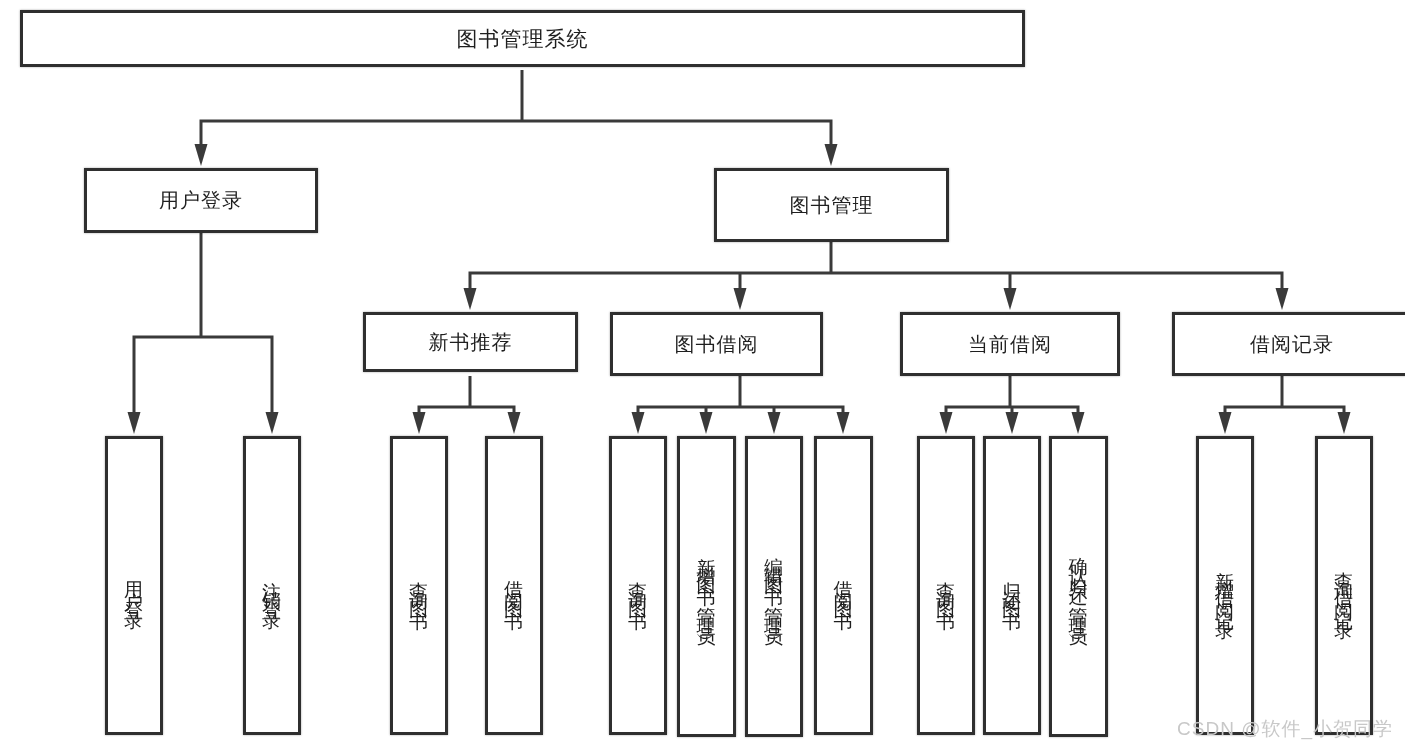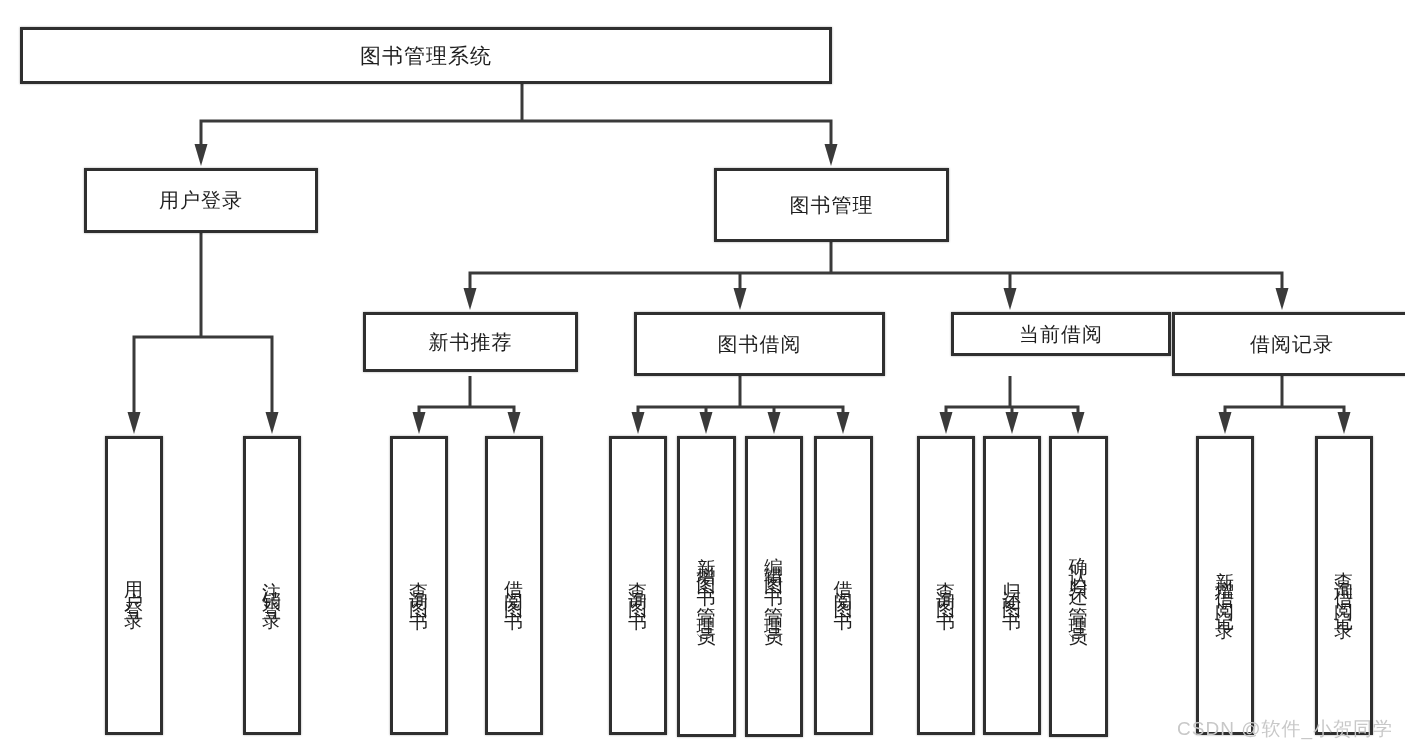--- a/index.html
+++ b/index.html
@@ -120,38 +120,38 @@
       <polygon points="1071.5,412 1084.5,412 1078,434"></polygon>
     </g>
     <g>
       <line x1="1282" y1="376" x2="1282" y2="407"></line>
       <polyline points="1225,413 1225,407 1344,407 1344,413"></polyline>
       <polygon points="1218.5,412 1231.5,412 1225,434"></polygon>
       <polygon points="1337.5,412 1350.5,412 1344,434"></polygon>
     </g>
   </svg>
 
-  <div class="box" style="left:20px;top:27px;width:812px;height:57px">
+  <div class="box" style="left:20px;top:10px;width:1005px;height:57px">
     <span class="h-label root-label">图书管理系统</span>
   </div>
 
   <div class="box" style="left:84px;top:168px;width:234px;height:65px">
     <span class="h-label">用户登录</span>
   </div>
   <div class="box" style="left:714px;top:168px;width:235px;height:74px">
     <span class="h-label">图书管理</span>
   </div>
 
   <div class="box" style="left:363px;top:312px;width:215px;height:60px">
     <span class="h-label">新书推荐</span>
   </div>
-  <div class="box" style="left:634px;top:312px;width:251px;height:64px">
+  <div class="box" style="left:610px;top:312px;width:213px;height:64px">
     <span class="h-label">图书借阅</span>
   </div>
-  <div class="box" style="left:951px;top:312px;width:220px;height:44px">
+  <div class="box" style="left:900px;top:312px;width:220px;height:64px">
     <span class="h-label">当前借阅</span>
   </div>
   <div class="box" style="left:1172px;top:312px;width:240px;height:64px">
     <span class="h-label">借阅记录</span>
   </div>
 
   <div class="box" style="left:105px;top:436px;width:58px;height:299px">
     <span class="v-label">用户登录</span>
   </div>
   <div class="box" style="left:243px;top:436px;width:58px;height:299px">

